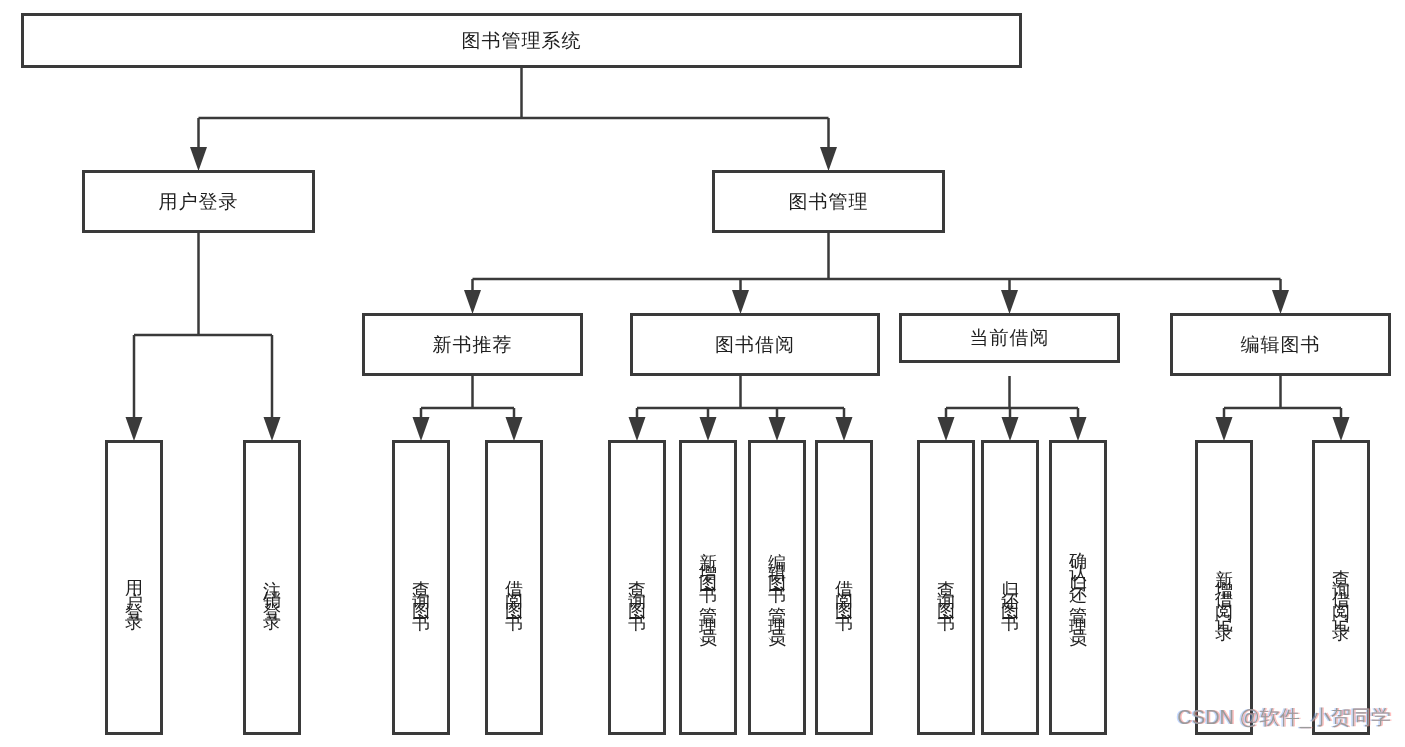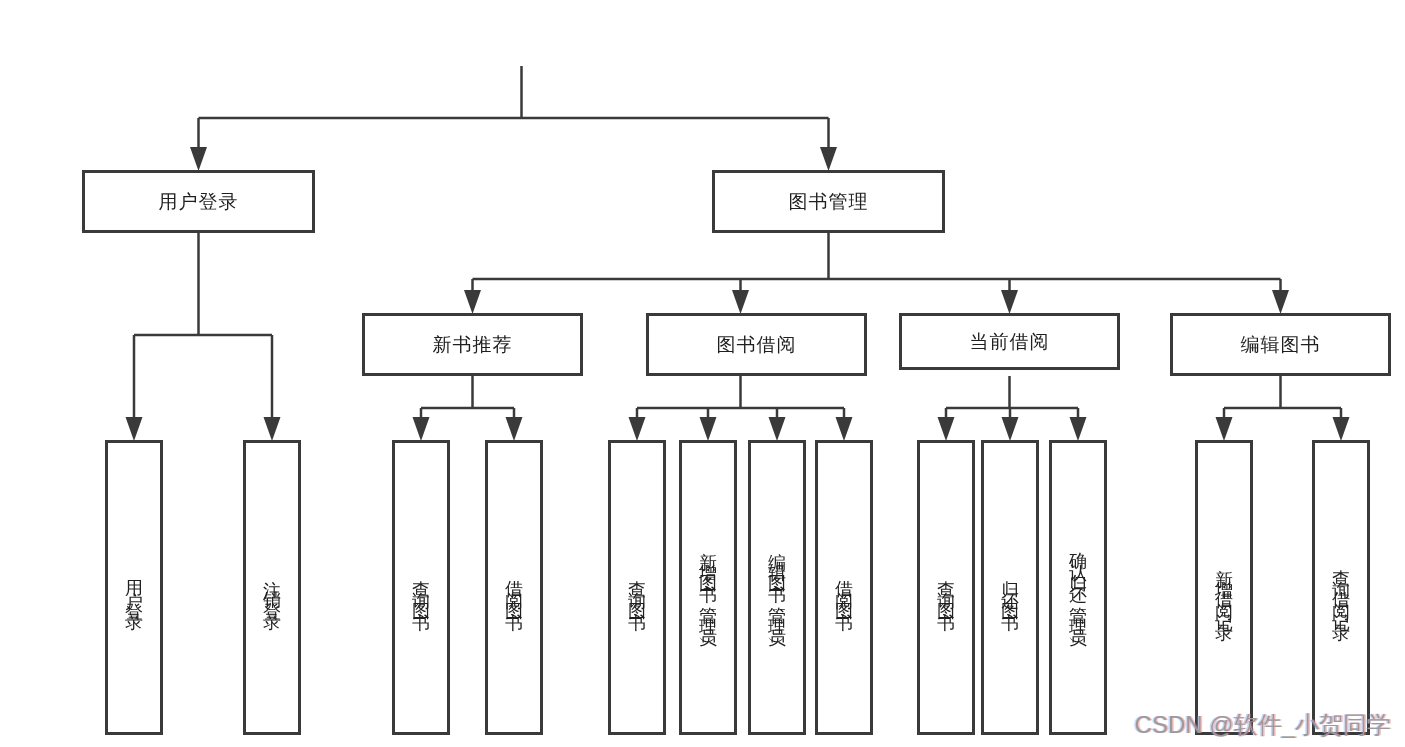--- a/index.html
+++ b/index.html
@@ -37,23 +37,23 @@
     writing-mode: vertical-rl;
     text-orientation: mixed;
     font-size: 18px;
     line-height: 1;
     letter-spacing: 11px;
     white-space: normal;
   }
   .watermark {
     position: absolute;
     right: 14px;
-    bottom: 6px;
+    bottom: 16px;
     z-index: 5;
-    font-size: 24px;
+    font-size: 20px;
     color: #9b9b9b;
     text-shadow: 1.5px 0 0 rgba(255,110,110,0.45), -1.5px 0 0 rgba(110,160,255,0.40);
     white-space: nowrap;
     pointer-events: none;
   }
 </style>
 </head>
 <body>
 
 <div id="canvas">
@@ -127,35 +127,38 @@
     <g>
       <path d="M1280.5 376 V408"></path>
       <path d="M1224 408 H1341"></path>
       <path d="M1224 408 V419"></path>
       <path d="M1341 408 V419"></path>
       <polygon fill="#3a3a3a" stroke="none" points="1215.5,417 1232.5,417 1224,441"></polygon>
       <polygon fill="#3a3a3a" stroke="none" points="1332.5,417 1349.5,417 1341,441"></polygon>
     </g>
   </svg>
 
+  <div class="node" style="left:21px; top:13px; width:1001px; height:55px;">
+    <span class="lbl">图书管理系统</span>
+  </div>
 
   <div class="node" style="left:82px; top:170px; width:233px; height:63px;">
     <span class="lbl">用户登录</span>
   </div>
   <div class="node" style="left:362px; top:313px; width:221px; height:63px;">
     <span class="lbl">新书推荐</span>
   </div>
 
   <div class="node" style="left:712px; top:170px; width:233px; height:63px;">
     <span class="lbl">图书管理</span>
   </div>
-  <div class="node" style="left:630px; top:313px; width:221px; height:63px;margin-left:16px;">
+  <div class="node" style="left:630px; top:313px; width:250px; height:63px;">
     <span class="lbl">图书借阅</span>
   </div>
-  <div class="node" style="left:899px; top:313px; width:221px; height:57px;">
+  <div class="node" style="left:899px; top:313px; width:221px; height:50px;">
     <span class="lbl">当前借阅</span>
   </div>
   <div class="node" style="left:1170px; top:313px; width:221px; height:63px;">
     <span class="lbl">编辑图书</span>
   </div>
 
   <div class="node v" style="left:105px; top:440px; width:58px; height:295px;">
     <span class="lbl">用户登录</span>
   </div>
   <div class="node v" style="left:243px; top:440px; width:58px; height:295px;">

